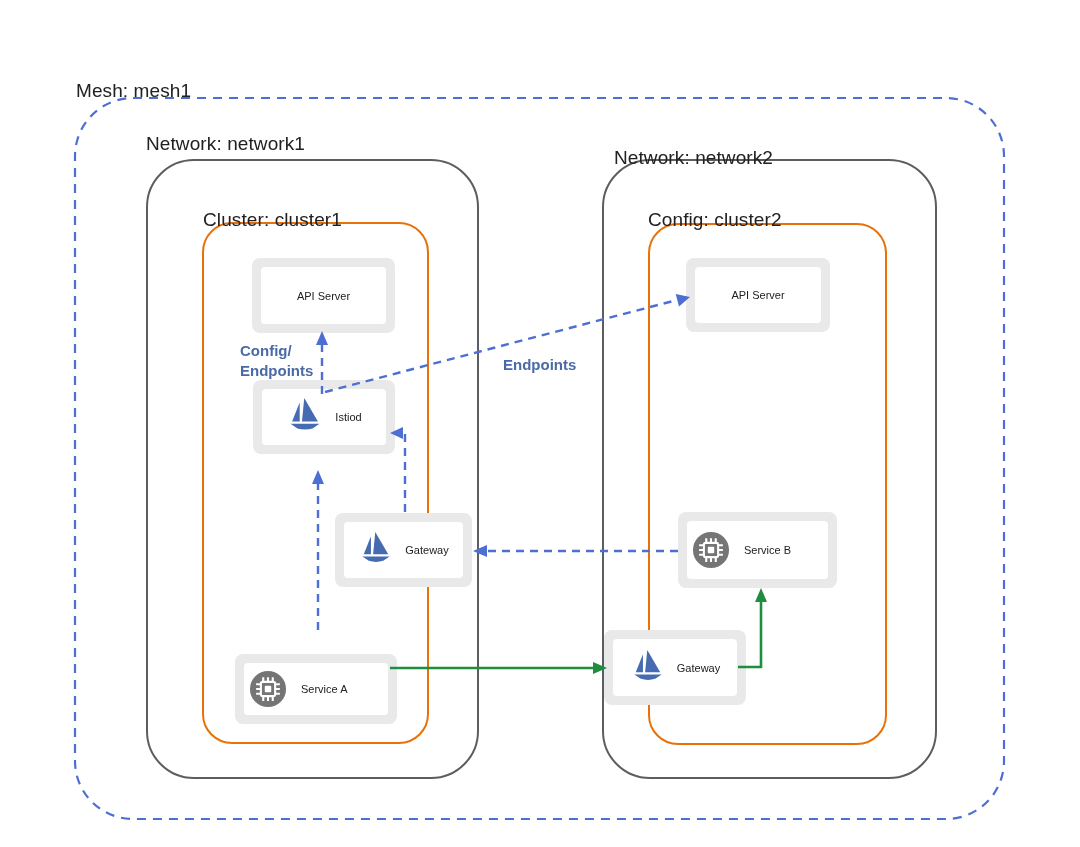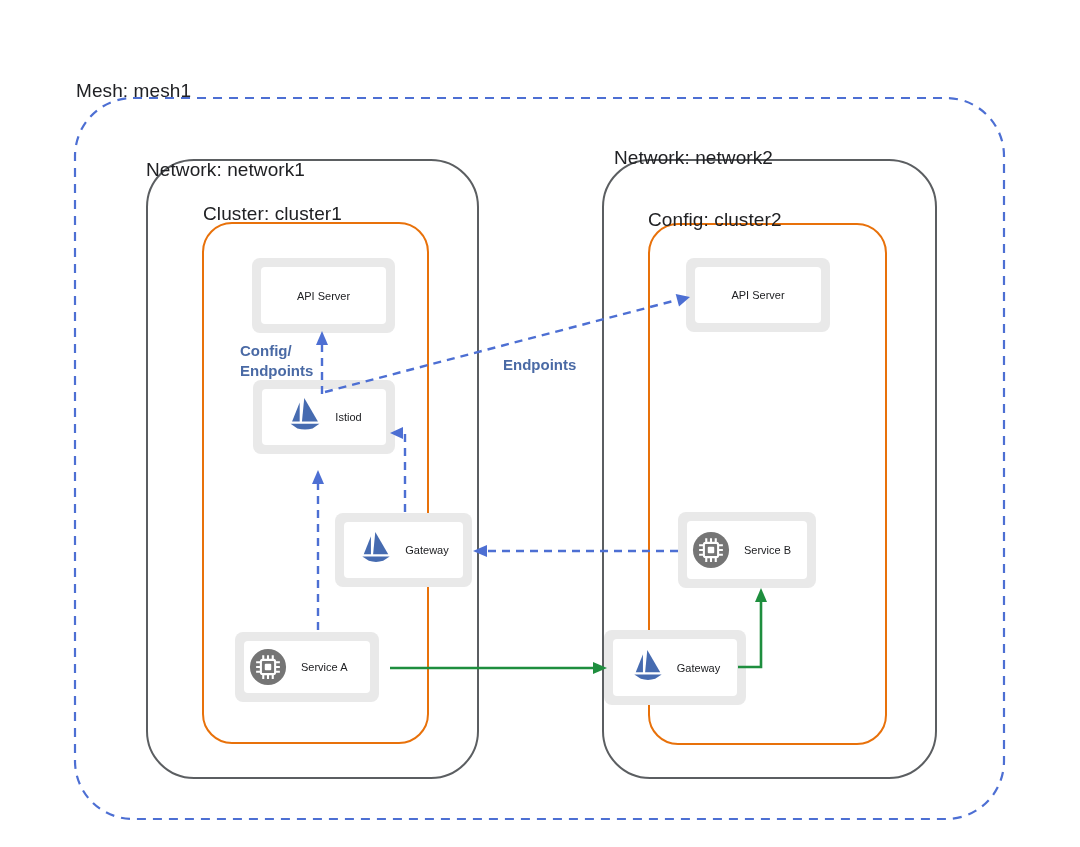--- a/index.html
+++ b/index.html
@@ -38,23 +38,23 @@
   .chip-bg{fill:var(--icon-gray,#757575);}
   .chip-line{stroke:#ffffff;stroke-width:2.2;fill:none;}
   .chip-core{fill:#ffffff;}
 </style>
 </head>
 <body>
 
 <div class="canvas">
 
   <div class="container-label" style="left:76px;top:66px;">Mesh: mesh1</div>
-  <div class="container-label" style="left:146px;top:145px;">Network: network1</div>
+  <div class="container-label" style="left:146px;top:119px;">Network: network1</div>
   <div class="container-label" style="left:614px;top:133px;">Network: network2</div>
-  <div class="container-label" style="left:203px;top:189px;">Cluster: cluster1</div>
+  <div class="container-label" style="left:203px;top:195px;">Cluster: cluster1</div>
   <div class="container-label" style="left:648px;top:195px;">Config: cluster2</div>
 
   <div class="net-box" style="left:146px;top:159px;width:329px;height:616px;"></div>
   <div class="net-box" style="left:602px;top:159px;width:331px;height:616px;"></div>
   <div class="cluster-box" style="left:202px;top:222px;width:223px;height:518px;"></div>
   <div class="cluster-box" style="left:648px;top:223px;width:235px;height:518px;"></div>
 
   <div class="node" style="left:252px;top:258px;width:143px;height:75px;">
     <div class="node-inner">
       <span class="node-label">API Server</span>
@@ -76,39 +76,39 @@
     <div class="node-inner">
       <svg width="36" height="40" viewBox="0 0 100 100">
         <polygon class="sail" points="36,12 36,62 16,62"></polygon>
         <polygon class="sail" points="48,0 42,62 84,62"></polygon>
         <path class="sail" d="M12 68 L88 68 L70 80 Q50 86 30 80 Z"></path>
       </svg>
       <span class="node-label">Gateway</span>
     </div>
   </div>
 
-  <div class="node" style="left:235px;top:632px;width:144px;height:70px;">
+  <div class="node" style="left:235px;top:654px;width:162px;height:70px;">
     <div class="node-inner left">
       <svg width="38" height="38" viewBox="0 0 40 40">
         <circle class="chip-bg" cx="20" cy="20" r="19"></circle>
         <rect class="chip-line" x="12.5" y="12.5" width="15" height="15" rx="2"></rect>
         <rect class="chip-core" x="16.6" y="16.6" width="6.8" height="6.8" rx="1"></rect>
         <path class="chip-line" d="M15 7.5v5M20 7.5v5M25 7.5v5M15 27.5v5M20 27.5v5M25 27.5v5M7.5 15h5M7.5 20h5M7.5 25h5M27.5 15h5M27.5 20h5M27.5 25h5"></path>
       </svg>
       <span class="node-label">Service A</span>
     </div>
   </div>
 
   <div class="node" style="left:686px;top:258px;width:144px;height:74px;">
     <div class="node-inner">
       <span class="node-label">API Server</span>
     </div>
   </div>
 
-  <div class="node" style="left:678px;top:512px;width:138px;height:76px;">
+  <div class="node" style="left:678px;top:512px;width:159px;height:76px;">
     <div class="node-inner left">
       <svg width="38" height="38" viewBox="0 0 40 40">
         <circle class="chip-bg" cx="20" cy="20" r="19"></circle>
         <rect class="chip-line" x="12.5" y="12.5" width="15" height="15" rx="2"></rect>
         <rect class="chip-core" x="16.6" y="16.6" width="6.8" height="6.8" rx="1"></rect>
         <path class="chip-line" d="M15 7.5v5M20 7.5v5M25 7.5v5M15 27.5v5M20 27.5v5M25 27.5v5M7.5 15h5M7.5 20h5M7.5 25h5M27.5 15h5M27.5 20h5M27.5 25h5"></path>
       </svg>
       <span class="node-label">Service B</span>
     </div>
   </div>

